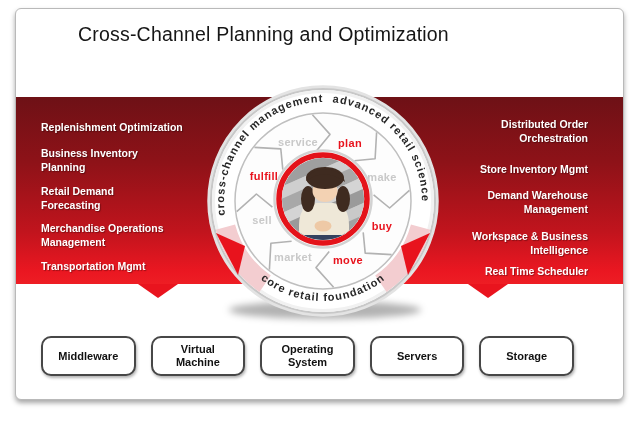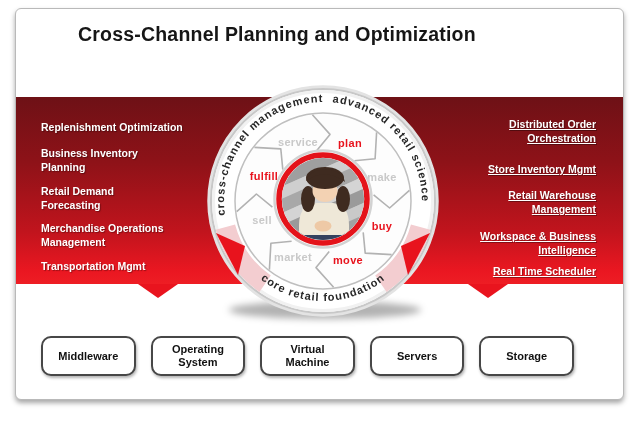--- a/index.html
+++ b/index.html
@@ -9,21 +9,21 @@
 
   .card{
     position:absolute;left:15px;top:8px;width:609px;height:392px;
     background:#ffffff;border:1px solid #b9b9b9;border-radius:6px;
     box-shadow:0 3px 5px rgba(0,0,0,0.35);
     overflow:hidden;
   }
 
   .title{
     position:absolute;left:62px;top:14px;
-    font-size:19.5px;font-weight:bold;color:#161616;letter-spacing:0.2px;
+    font-size:19.5px;font-weight:normal;color:#161616;letter-spacing:0.2px;
   }
 
   .band{
     position:absolute;left:0;right:0;top:88px;height:187px;
     background:linear-gradient(180deg,#6e1116 0%, #8e1218 35%, #c1141d 72%, #ea1721 93%, #ee1d24 100%);
   }
   .tri{
     position:absolute;top:275px;width:0;height:0;
     border-left:20px solid transparent;border-right:20px solid transparent;
     border-top:14px solid #e9141e;
@@ -32,21 +32,21 @@
   .tri.right{left:452px;}
 
   .cap-list{position:absolute;width:190px;}
   .cap-list.left{left:25px;top:0;}
   .cap-list.right{right:27px;top:0;text-align:right;}
   .cap-item{
     position:absolute;width:190px;
     color:#ffffff;font-size:10.5px;font-weight:bold;line-height:1.35;
     white-space:pre-line;text-shadow:1px 1px 1px rgba(0,0,0,0.35);margin-top:12px;
   }
-  .cap-list.right .cap-item{right:0;text-decoration:underline;}
+  .cap-list.right .cap-item{right:8px;}
 
   .wheel-svg{position:absolute;left:0;top:0;}
 
   .arc-text{font-size:11px;font-weight:bold;fill:#272727;letter-spacing:1px;}
   .seg-text{font-size:11px;font-weight:bold;text-anchor:middle;letter-spacing:0.3px;}
 
   .infra-row{
     position:absolute;left:25px;top:327px;width:533px;height:40px;
     display:flex;gap:15px;
   }
@@ -77,21 +77,21 @@
 Forecasting</div>
       <div class="cap-item" style="top:200px">Merchandise Operations
 Management</div>
       <div class="cap-item" style="top:238px">Transportation Mgmt</div>
     </div>
 
     <div class="cap-list right">
       <div class="cap-item" style="top:96px">Distributed Order
 Orchestration</div>
       <div class="cap-item" style="top:141px">Store Inventory Mgmt</div>
-      <div class="cap-item" style="top:167px">Retail Warehouse
+      <div class="cap-item" style="top:167px">Demand Warehouse
 Management</div>
       <div class="cap-item" style="top:208px">Workspace &amp; Business
 Intelligence</div>
       <div class="cap-item" style="top:243px">Real Time Scheduler</div>
     </div>
 
     <svg class="wheel-svg" width="609" height="392" viewBox="0 0 609 392">
       <defs>
         <filter id="soft" x="-50%" y="-50%" width="200%" height="200%">
           <feGaussianBlur stdDeviation="3.5"></feGaussianBlur>
@@ -169,22 +169,22 @@
         <ellipse cx="309" cy="182" rx="12.5" ry="11" fill="#f3d2b3"></ellipse>
         <ellipse cx="309" cy="169" rx="19" ry="11" fill="#3f2b20"></ellipse>
         <path d="M 290 172 Q 309 158 329 173 Q 327 162 309 160 Q 292 162 290 172 Z" fill="#3f2b20"></path>
         <ellipse cx="307" cy="217" rx="8.5" ry="5.5" fill="#eec9a6"></ellipse>
       </g>
 
     </svg>
 
     <div class="infra-row">
       <div class="infra-box">Middleware</div>
+      <div class="infra-box">Virtual
+Machine</div>
       <div class="infra-box">Operating
 System</div>
-      <div class="infra-box">Virtual
-Machine</div>
       <div class="infra-box">Servers</div>
       <div class="infra-box">Storage</div>
     </div>
 
   </div>
 </div>
 
 </body></html>

